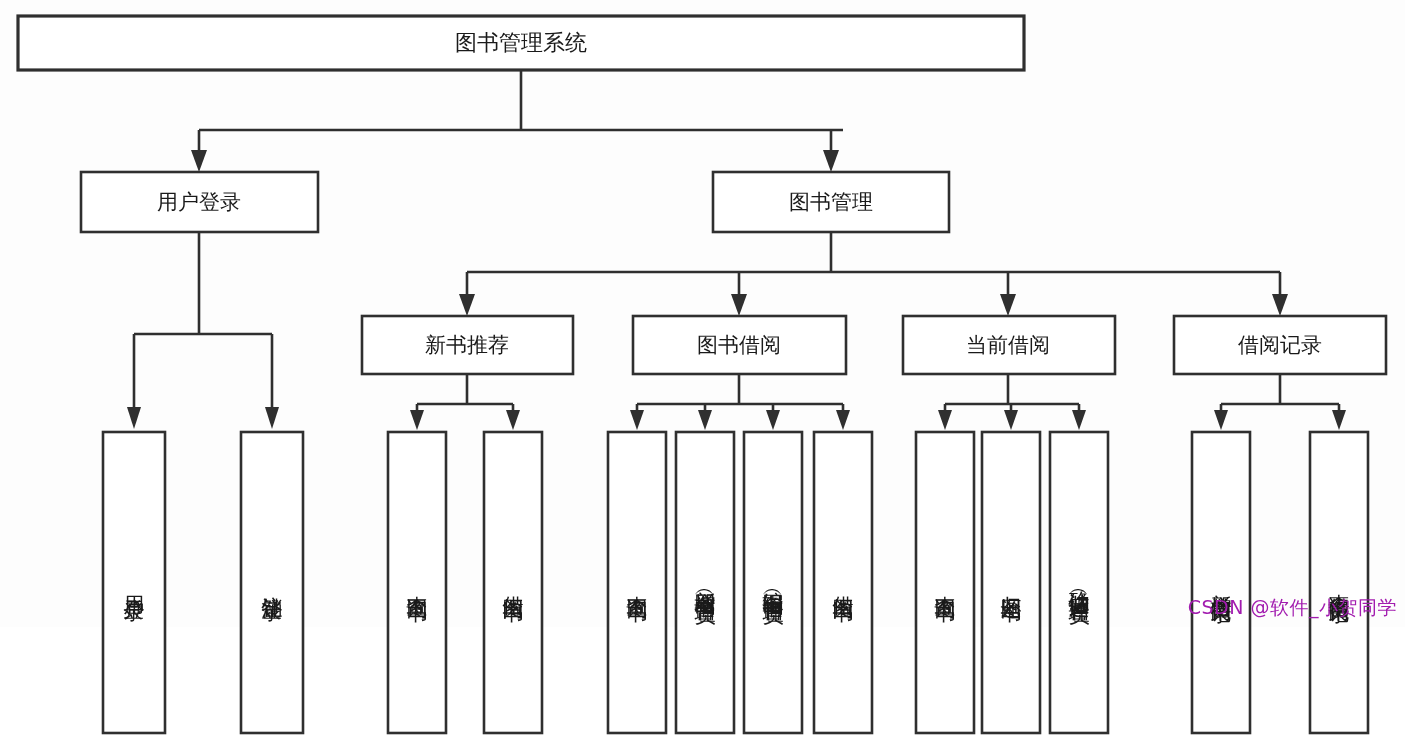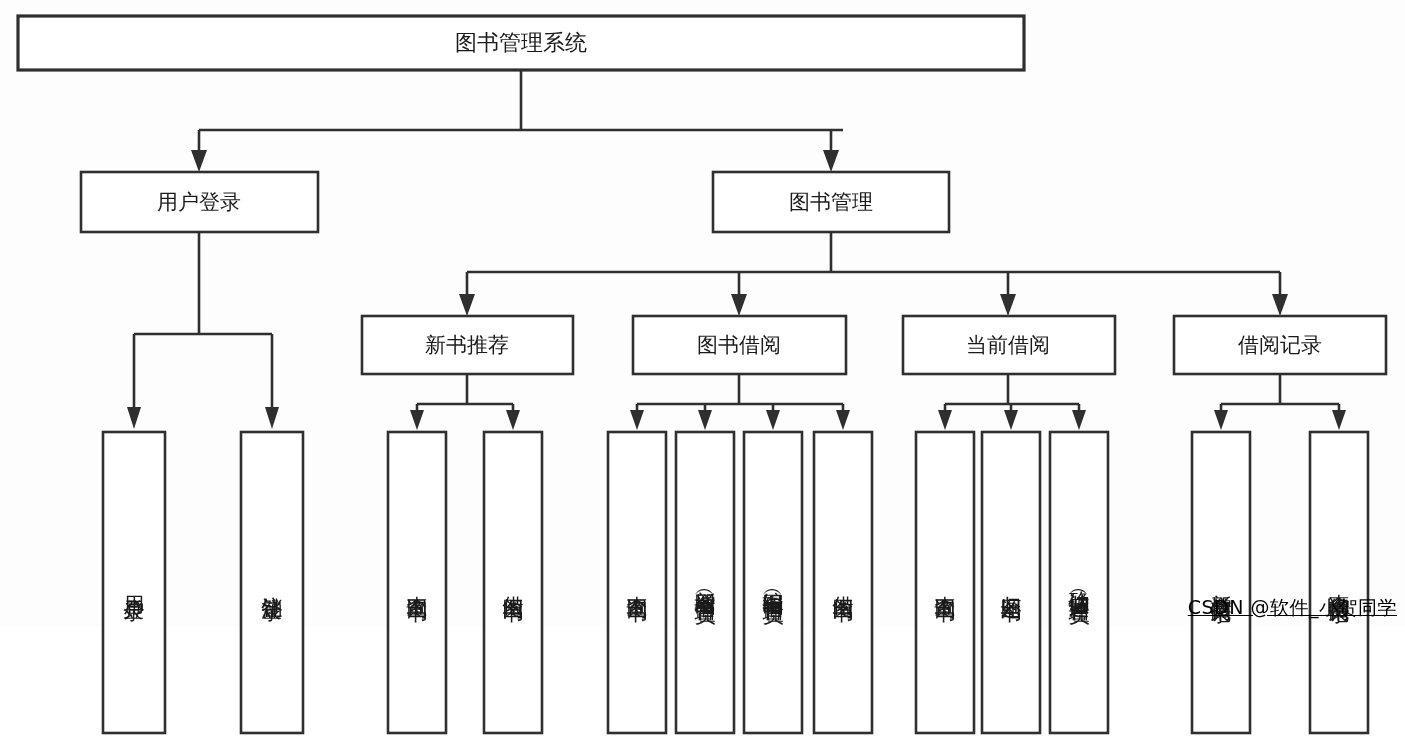--- a/index.html
+++ b/index.html
@@ -78,24 +78,23 @@
     white-space: nowrap;
     pointer-events: none;
     user-select: none;
   }
   .watermark {
     position: absolute;
     right: 8px;
     bottom: 6px;
     font-family: "DejaVu Sans", "Liberation Sans", sans-serif;
     font-size: 19px;
-    color: #000000;
+    color: #a21caf;
     letter-spacing: 0.5px;
     white-space: nowrap;
-    text-decoration: underline;
   }
 </style>
 </head>
 <body>
 
 <div id="diagram-root">
 
   <svg class="tree-canvas" viewBox="0 0 1405 747" xmlns="http://www.w3.org/2000/svg">
 
     <g>

